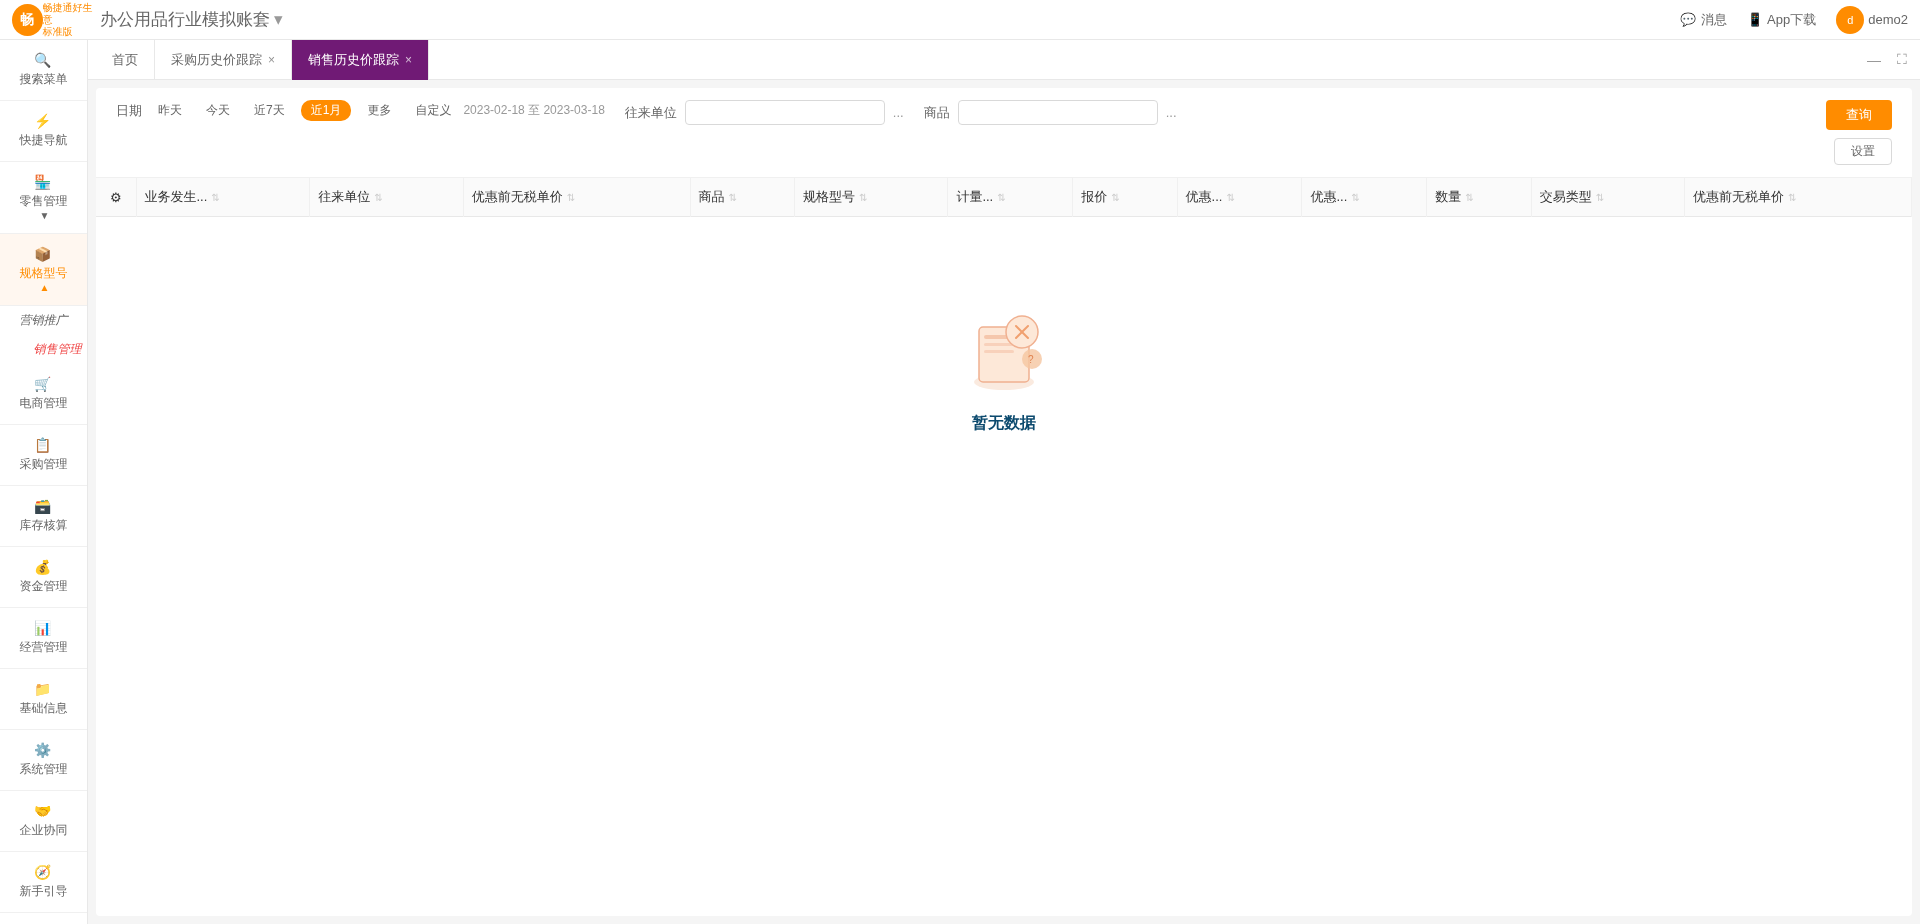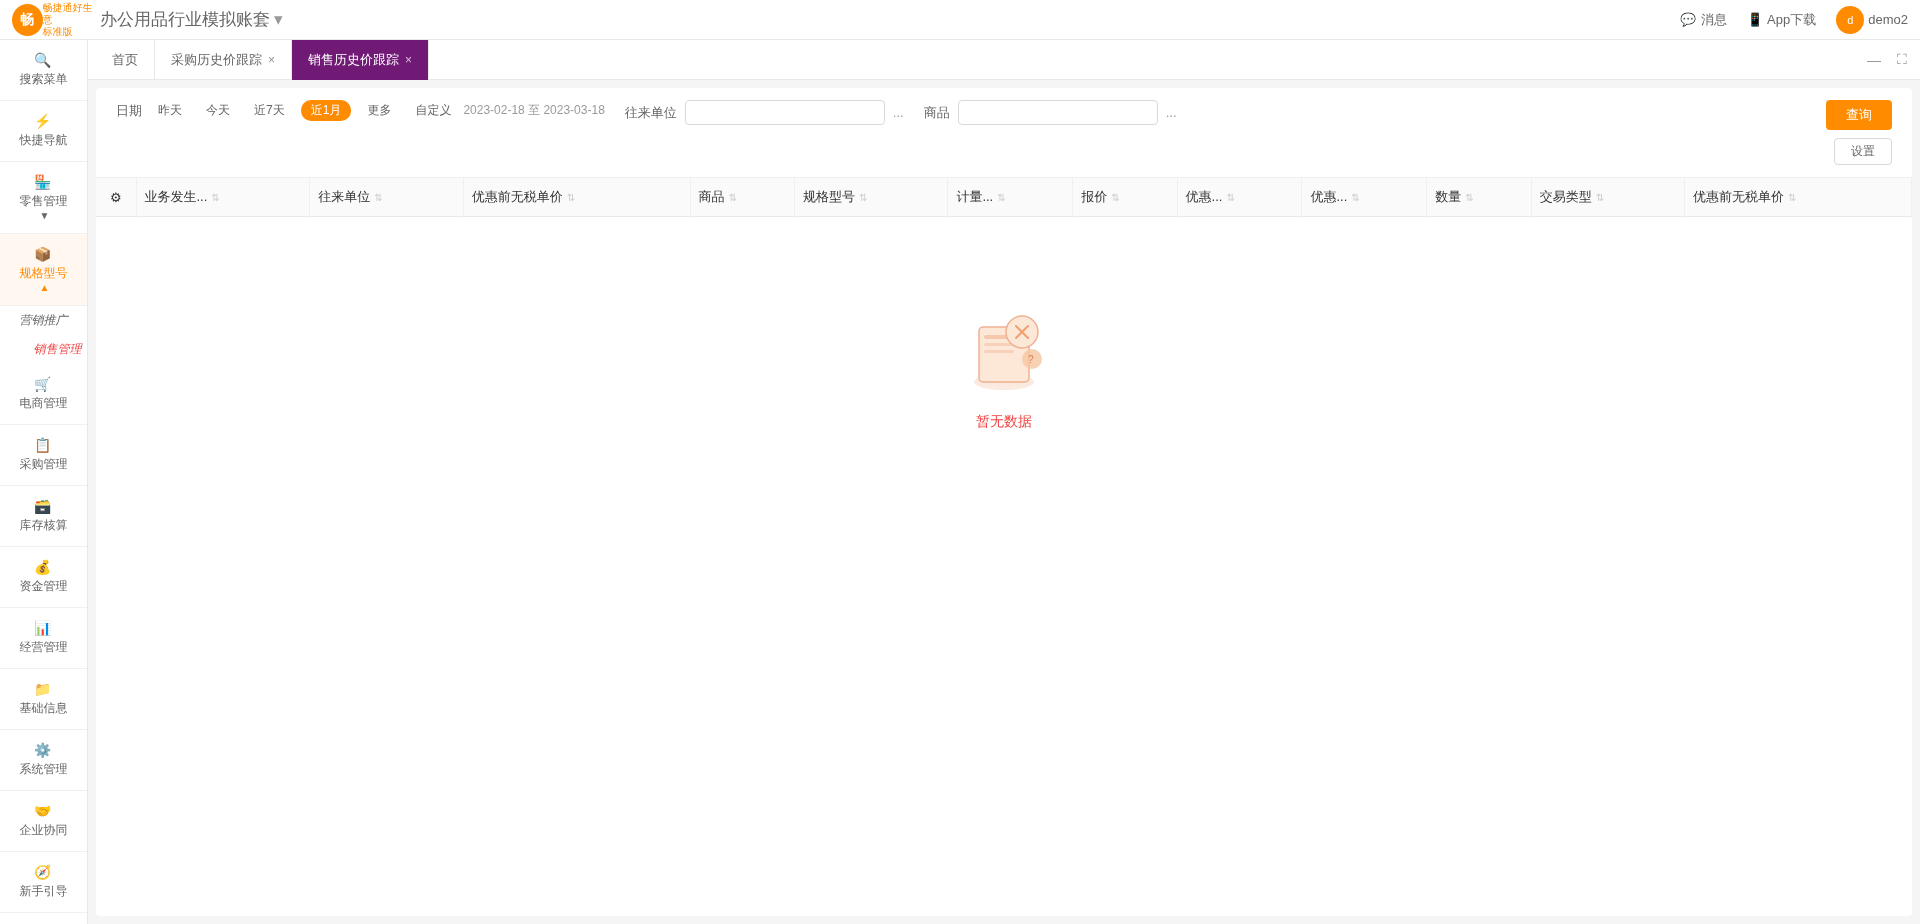--- a/index.html
+++ b/index.html
@@ -373,22 +373,23 @@
       justify-content: center;
       padding: 80px 20px;
       color: #ccc;
     }
     .empty-illustration {
       width: 100px;
       height: 100px;
       margin-bottom: 16px;
     }
     .empty-text {
-      font-size: 14px;
-      color: #ef4444;
+      font-size: 16px;
+      color: #0c4a6e;
+      font-weight: bold;
     }
   </style>
 </head>
 <body>
 
 <div class="top-header">
   <div class="logo-area">
     <div class="logo-icon">畅</div>
     <div class="logo-text">
       <div>畅捷通好生意</div>

